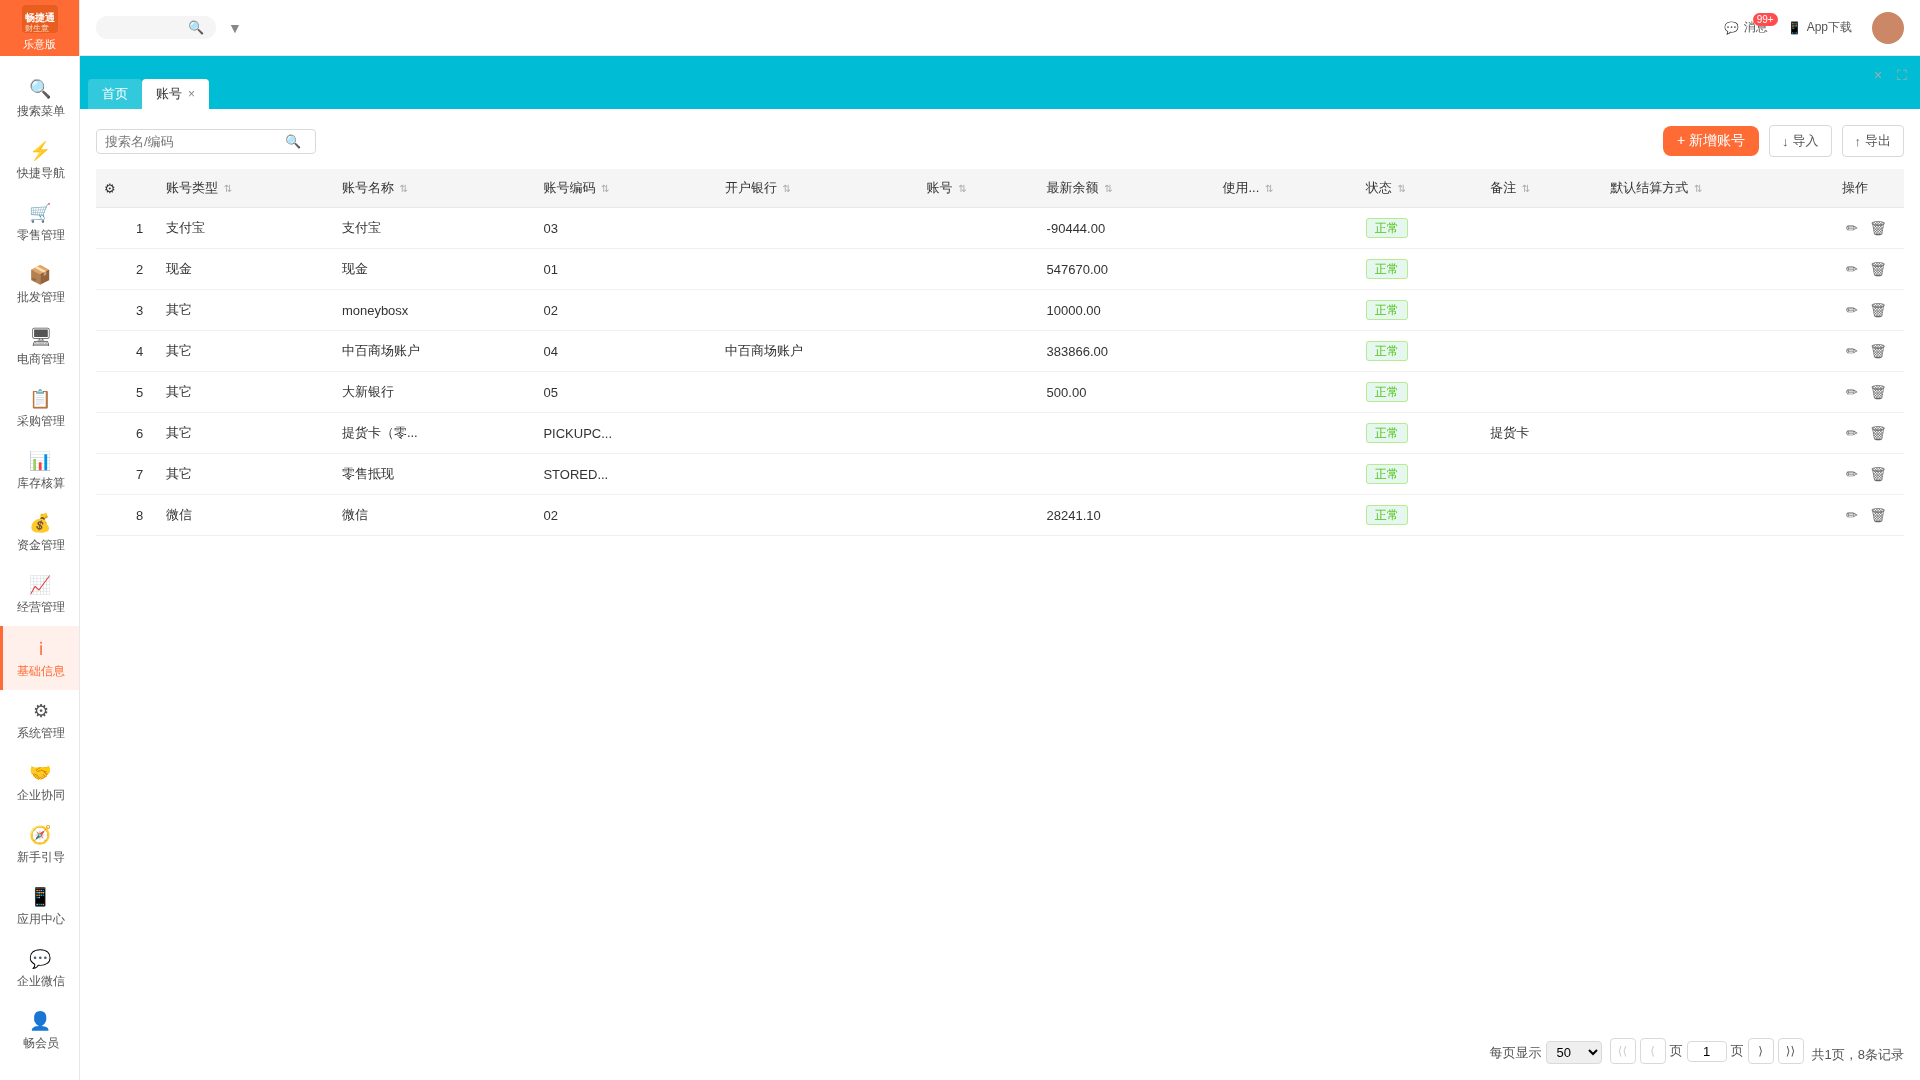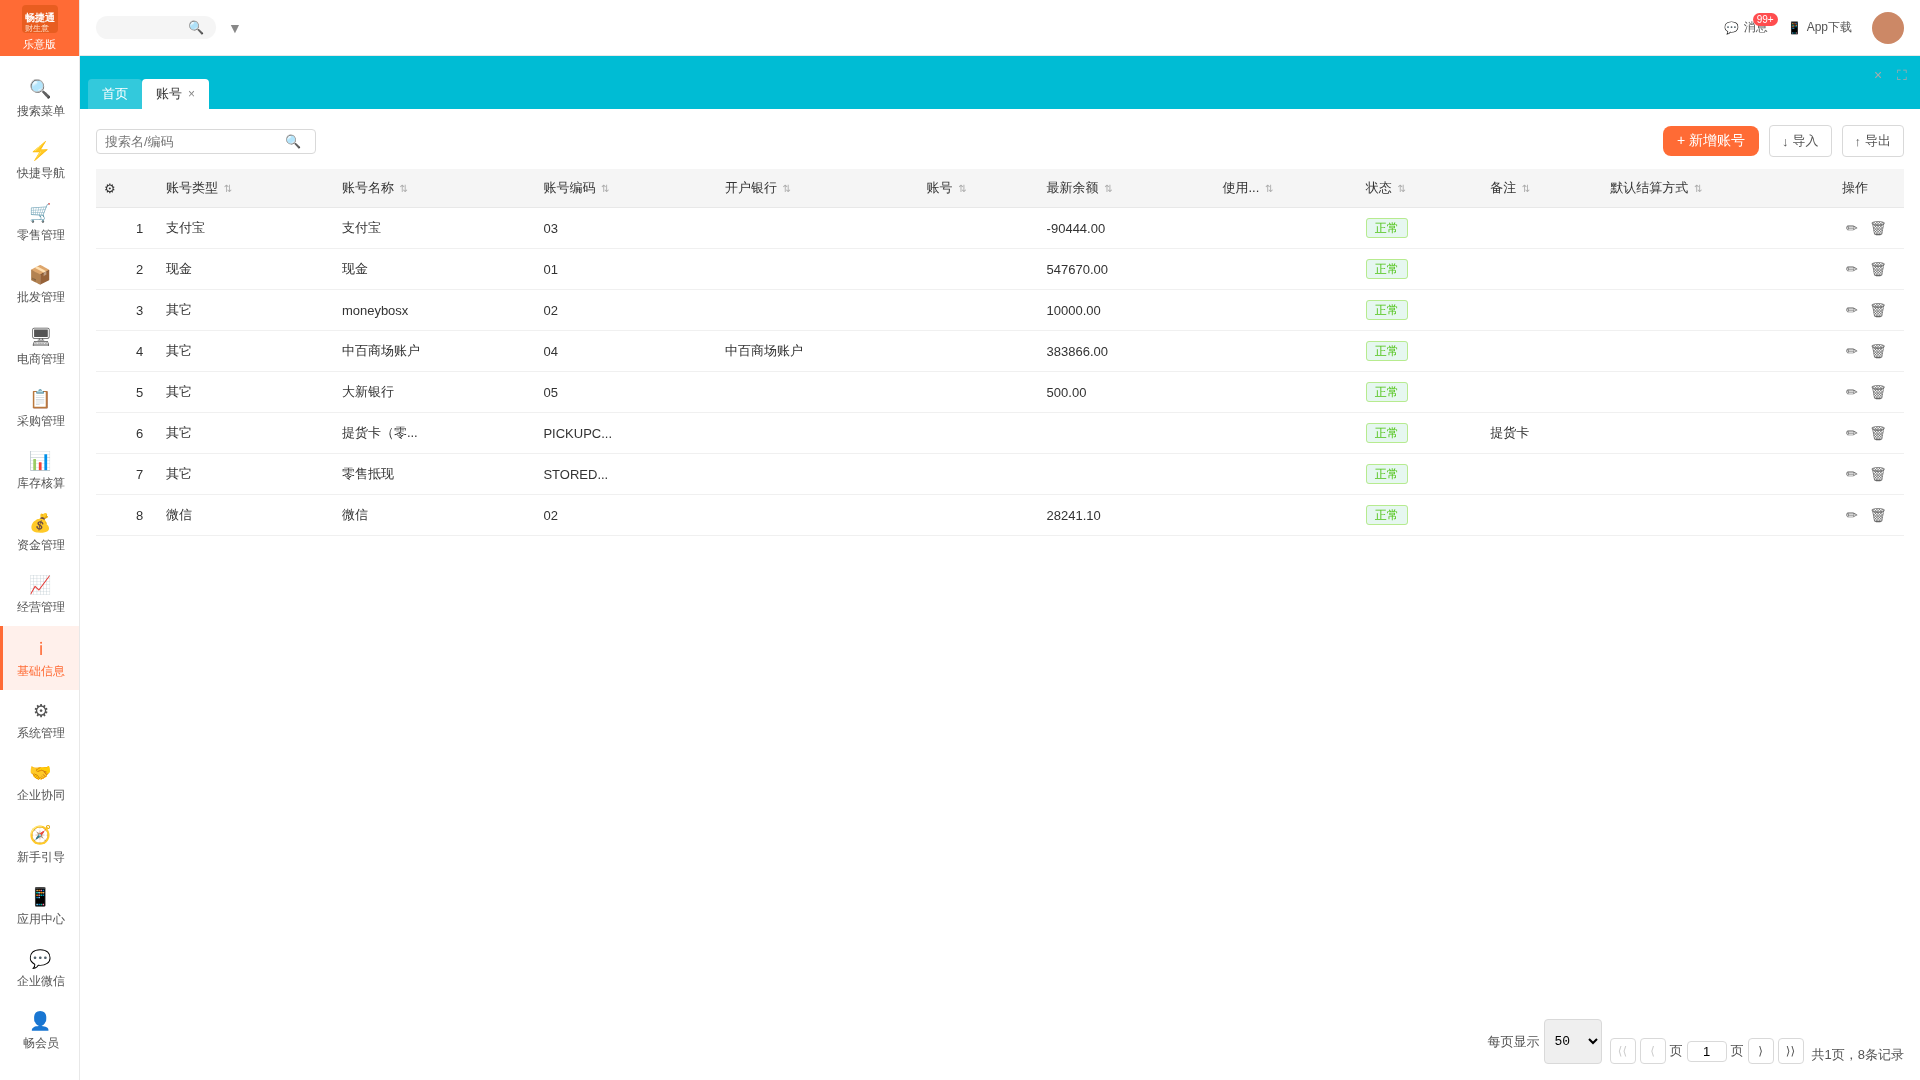--- a/index.html
+++ b/index.html
@@ -292,24 +292,23 @@
       color: #555;
     }
     .page-size-select {
       display: flex;
       align-items: center;
       gap: 4px;
     }
     .page-size-select select {
       border: 1px solid #d9d9d9;
       border-radius: 4px;
-      padding: 13px 6px;
+      padding: 2px 6px;
       font-size: 13px;
       cursor: pointer;
-      font-family: Liberation Mono, monospace;
     }
     .page-nav {
       display: flex;
       align-items: center;
       gap: 4px;
     }
     .page-btn {
       border: 1px solid #d9d9d9;
       background: #fff;
       border-radius: 4px;

